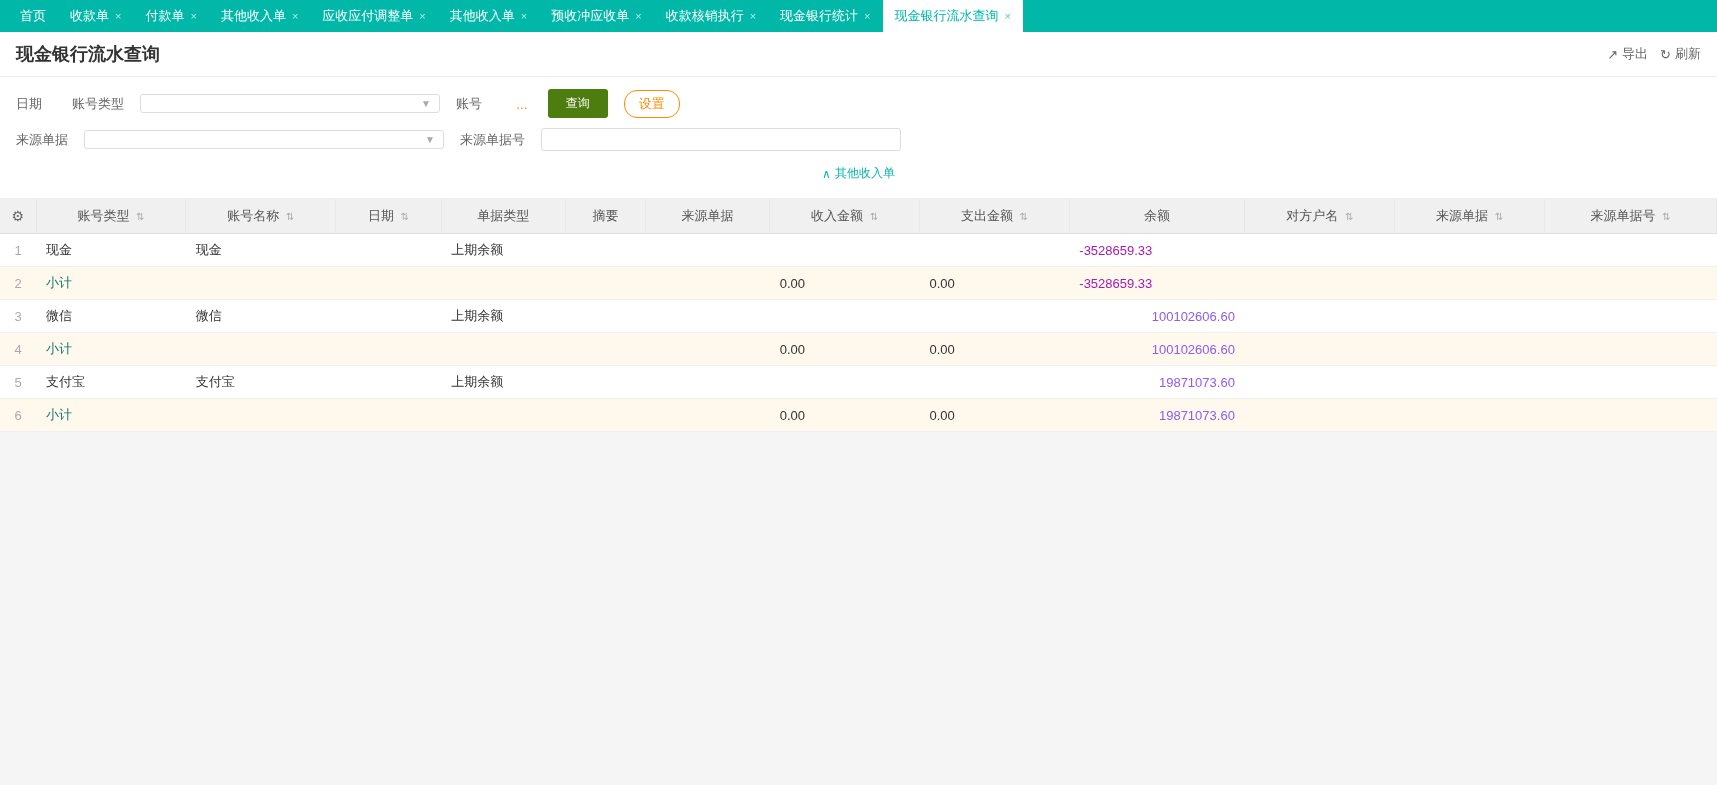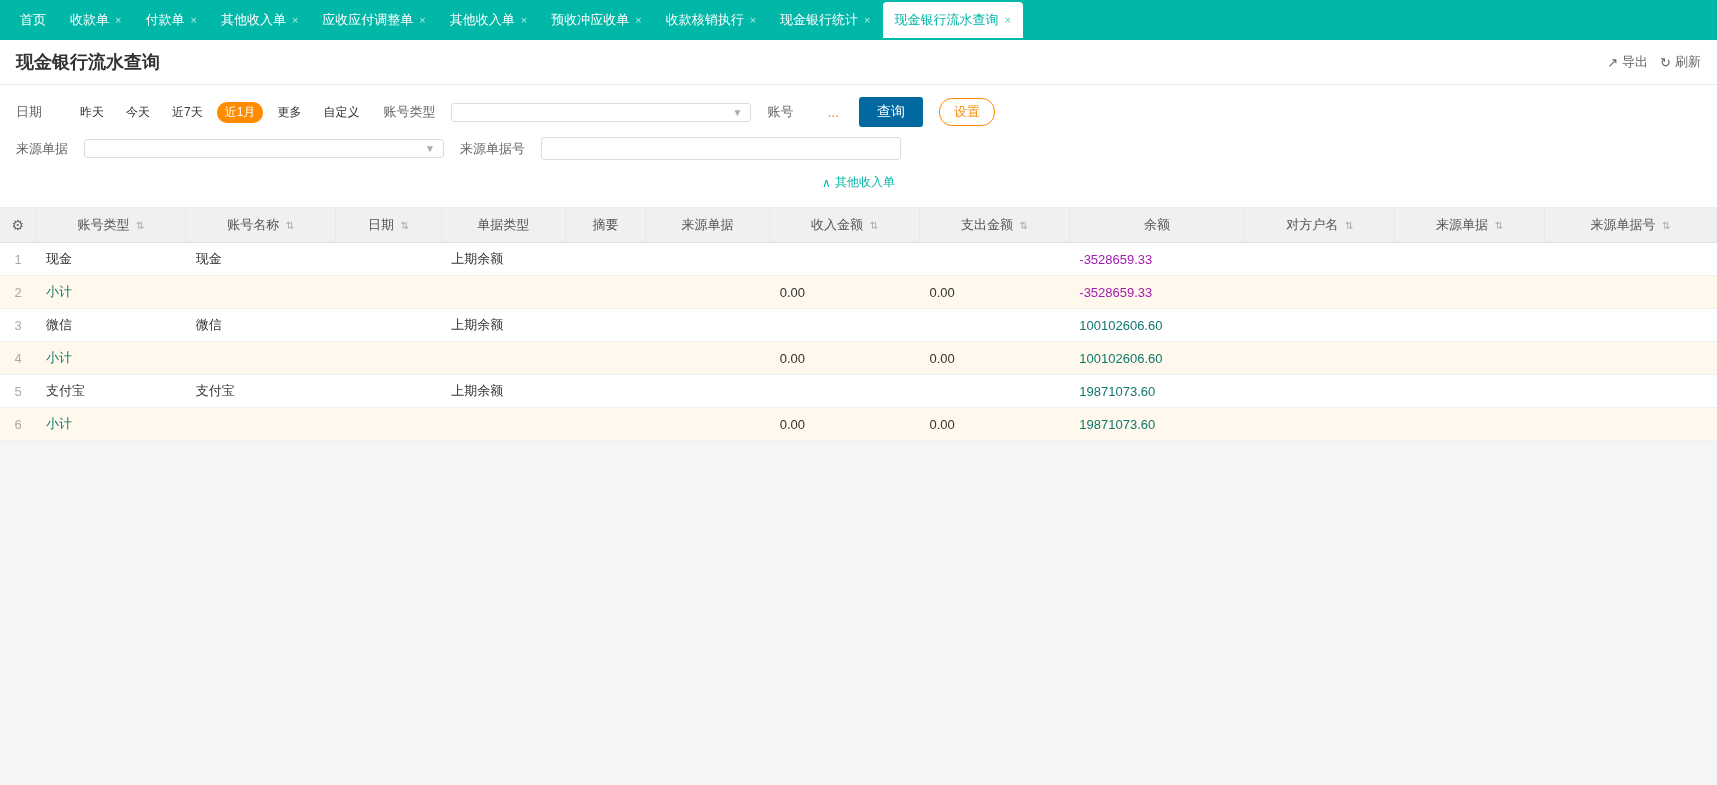--- a/index.html
+++ b/index.html
@@ -3,21 +3,21 @@
   <meta charset="utf-8">
   <style>
     * { box-sizing: border-box; margin: 0; padding: 0; }
     body { font-family: 'Microsoft YaHei', Arial, sans-serif; font-size: 13px; background: #f5f5f5; color: #333; }
 
     
     .top-nav {
       background: #00b7a8;
       display: flex;
       align-items: center;
-      height: 40px;
+      height: 32px;
       padding: 0 8px;
       overflow: hidden;
     }
     .nav-item {
       color: #fff;
       padding: 0 12px;
       height: 36px;
       line-height: 36px;
       cursor: pointer;
       white-space: nowrap;
@@ -129,27 +129,27 @@
       outline: none;
       font-size: 13px;
     }
     .dots-btn {
       color: #ff8c00;
       cursor: pointer;
       font-size: 14px;
       padding: 0 4px;
     }
     .query-btn {
-      background: #0369a1;
+      background: #4d7c0f;
       color: #fff;
       border: none;
       border-radius: 3px;
       padding: 6px 18px;
       cursor: pointer;
-      font-size: 14px;
+      font-size: 12px;
     }
     .settings-btn {
       background: #fff;
       color: #ff8c00;
       border: 1px solid #ff8c00;
       border-radius: 13px;
       padding: 4px 14px;
       cursor: pointer;
       font-size: 13px;
     }
@@ -210,21 +210,22 @@
       background: #fff8ec;
     }
     .row-num {
       color: #aaa;
       text-align: center;
     }
     .amount-negative {
       color: #a21caf;
     }
     .amount-positive {
-      color: #0f766e;
+      color: #8b5cf6;
+      text-align: right;
     }
     .subtotal-label {
       color: #0f766e;
     }
     .settings-icon {
       color: #666;
       cursor: pointer;
       font-size: 14px;
     }
   </style>
@@ -284,28 +285,20 @@
       <span>↻</span>
       <span>刷新</span>
     </div>
   </div>
 </div>
 
 <div class="filter-area">
 
   <div class="filter-row">
     <span class="filter-label">日期</span>
-    <div class="date-options">
-      <span class="date-opt">昨天</span>
-      <span class="date-opt">今天</span>
-      <span class="date-opt">近7天</span>
-      <span class="date-opt active">近1月</span>
-      <span class="date-opt">更多</span>
-      <span class="date-opt">自定义</span>
-    </div>
 
     <span class="filter-label">账号类型</span>
     <div class="filter-select filter-select-wide">
       <span></span>
       <span class="chevron-down">▼</span>
     </div>
 
     <span class="filter-label">账号</span>
     <span class="dots-btn">...</span>
 

